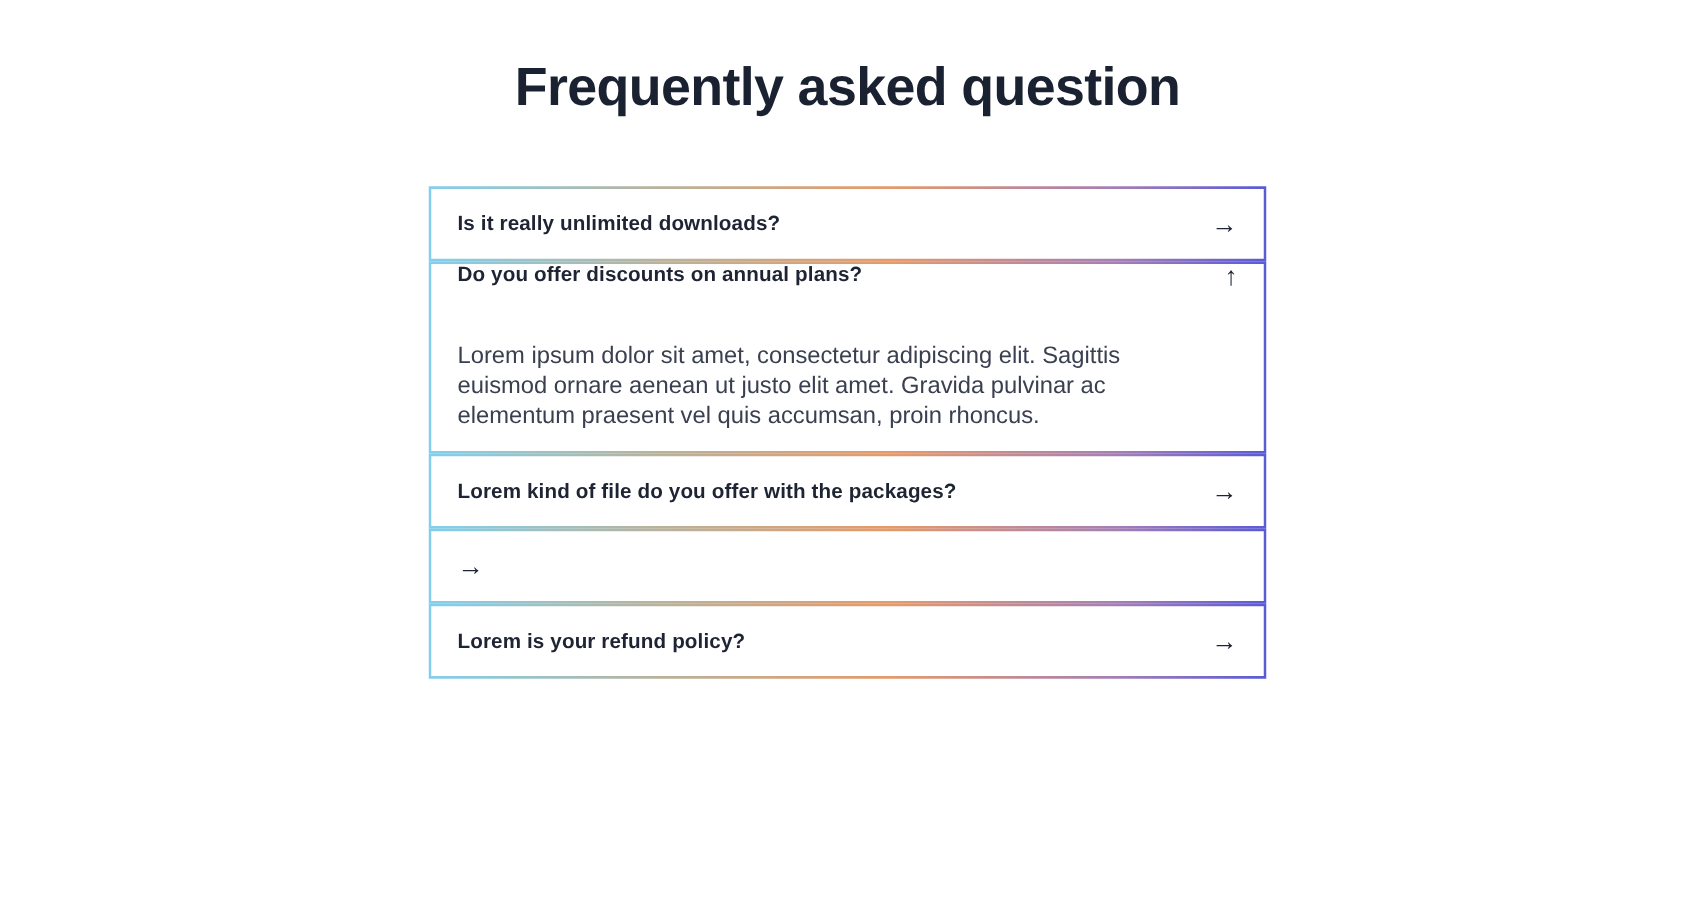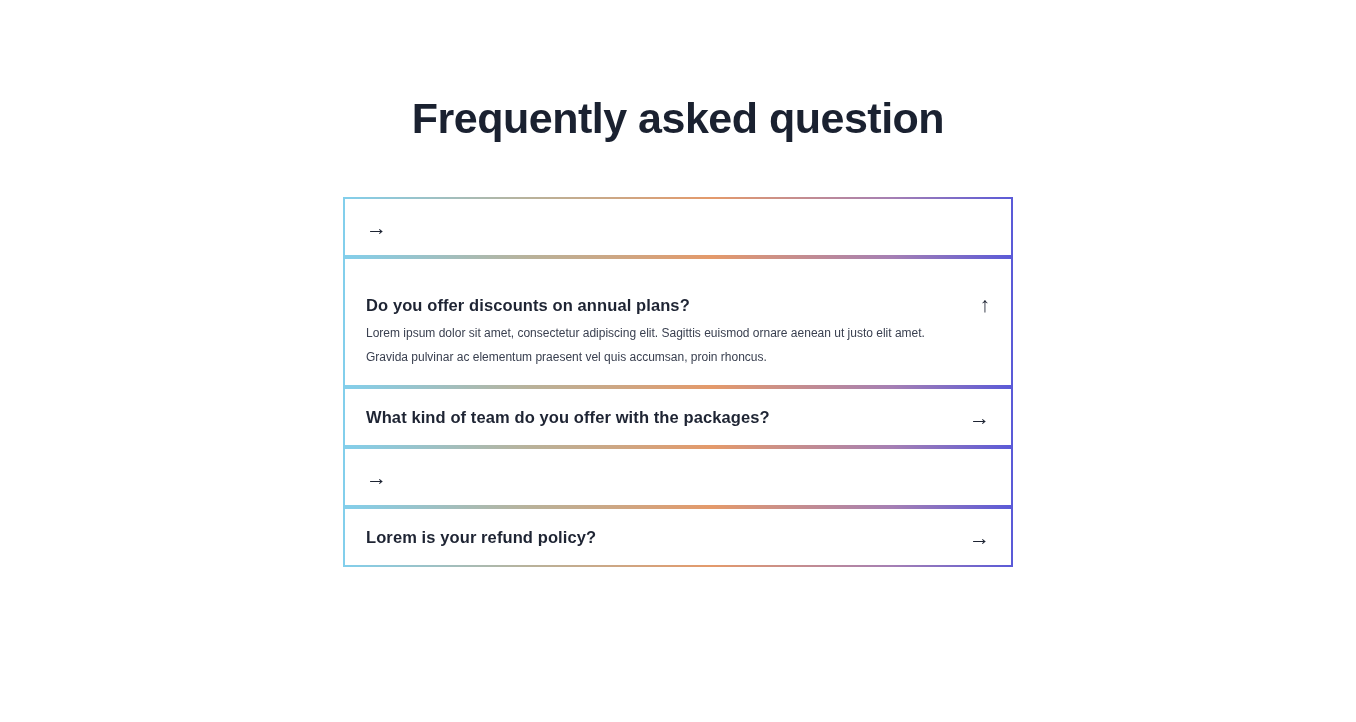--- a/index.html
+++ b/index.html
@@ -4,21 +4,21 @@
 <style>
   * { box-sizing: border-box; }
   html, body { margin: 0; padding: 0; }
   body {
     width: 1356px;
     height: 722px;
     background: #ffffff;
     font-family: "Liberation Sans", sans-serif;
     overflow: hidden;
   }
-  .page { padding-top: 94px; }
+  .page { padding-top: 46px; }
 
   .page-title {
     margin: 0 auto 54px;
     text-align: center;
     font-size: 43px;
     font-weight: 800;
     letter-spacing: -0.5px;
     color: #1a2130;
   }
 
@@ -53,57 +53,58 @@
   .faq-arrow {
     font-size: 21px;
     line-height: 1;
     color: #1e2433;
     flex: 0 0 auto;
   }
 
   .faq-item.expanded { padding-bottom: 16px; }
   .faq-item.expanded .faq-item-header {
     min-height: 56px;
-    align-items: flex-end;
+    align-items: flex-start;
   }
 
   .faq-answer {
     margin: 6px 21px 0;
     max-width: 588px;
-    font-size: 12px;
+    font-size: 19px;
     line-height: 24px;
     color: #3a4050;
   }
 </style>
 </head>
 <body>
 
 <div class="page">
 
   <h1 class="page-title">Frequently asked question</h1>
 
   <div class="faq-list">
 
     <div class="faq-item">
       <div class="faq-item-header">
+        <span class="faq-question">Is it really unlimited downloads?</span>
         <span class="faq-arrow">→</span>
       </div>
     </div>
 
     <div class="faq-item expanded">
       <div class="faq-item-header">
         <span class="faq-question">Do you offer discounts on annual plans?</span>
         <span class="faq-arrow">↑</span>
       </div>
       <p class="faq-answer">Lorem ipsum dolor sit amet, consectetur adipiscing elit. Sagittis euismod ornare aenean ut justo elit amet. Gravida pulvinar ac elementum praesent vel quis accumsan, proin rhoncus.</p>
     </div>
 
     <div class="faq-item">
       <div class="faq-item-header">
-        <span class="faq-question">What kind of team do you offer with the packages?</span>
+        <span class="faq-question">Lorem kind of file do you offer with the packages?</span>
         <span class="faq-arrow">→</span>
       </div>
     </div>
 
     <div class="faq-item">
       <div class="faq-item-header">
         <span class="faq-arrow">→</span>
       </div>
     </div>
 

